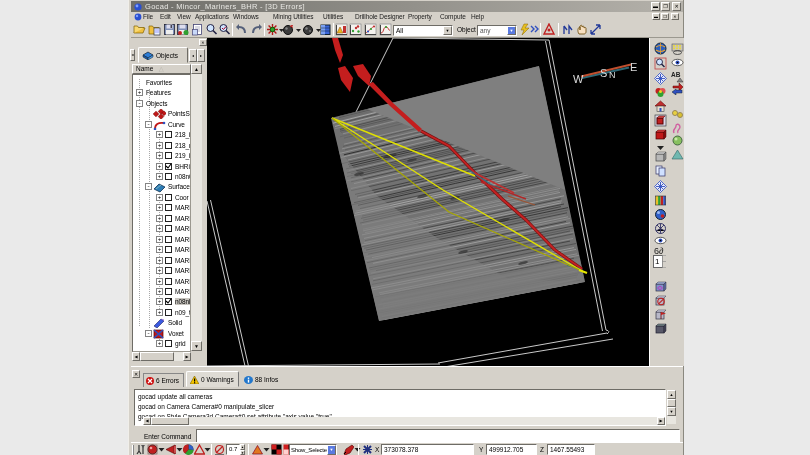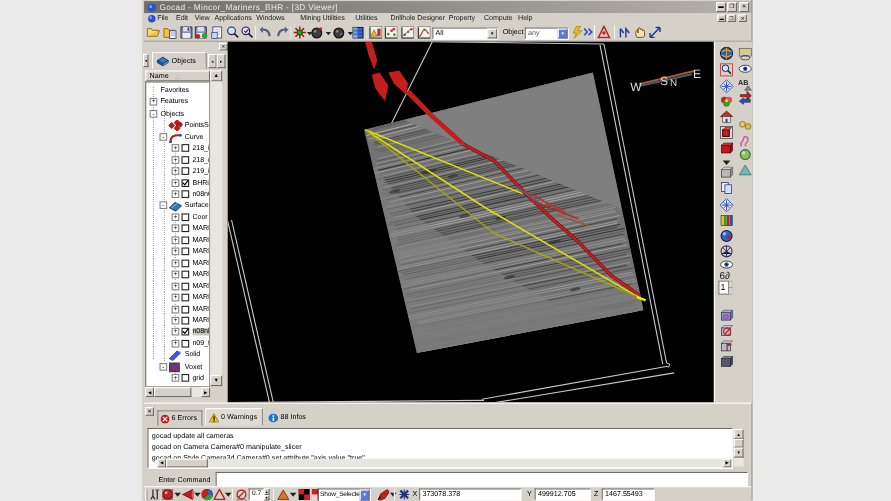--- a/index.html
+++ b/index.html
@@ -57,21 +57,21 @@
 .lbl{position:absolute;font-size:6.5px;color:#000}
 svg{display:block}
 </style></head>
 <body>
 <div id="win">
   <div id="title" class="ab">
     <svg class="ab" style="left:3px;top:2px" width="8" height="8">
         <circle cx="4" cy="4" r="3.6" fill="#2a4fd0"></circle>
         <circle cx="3" cy="3" r="1.4" fill="#7fa0ff"></circle>
       </svg>
-    <span class="txt">Gocad - Mincor_Mariners_BHR  -  [3D Viewer]</span>
+    <span class="txt">Gocad - Mincor_Mariners_BHR  -  [3D Errors]</span>
     <span class="tbtn" style="left:520px">▬</span>
     <span class="tbtn" style="left:530px">❐</span>
     <span class="tbtn" style="left:541px">✕</span>
   </div>
   <div id="menubar" class="ab">
     <svg class="ab" style="left:3px;top:1px" width="8" height="8">
         <circle cx="4" cy="4" r="3.4" fill="#2a4fd0"></circle>
         <circle cx="3" cy="3" r="1.2" fill="#7fa0ff"></circle>
       </svg>
     <span style="left:12px">File</span>

